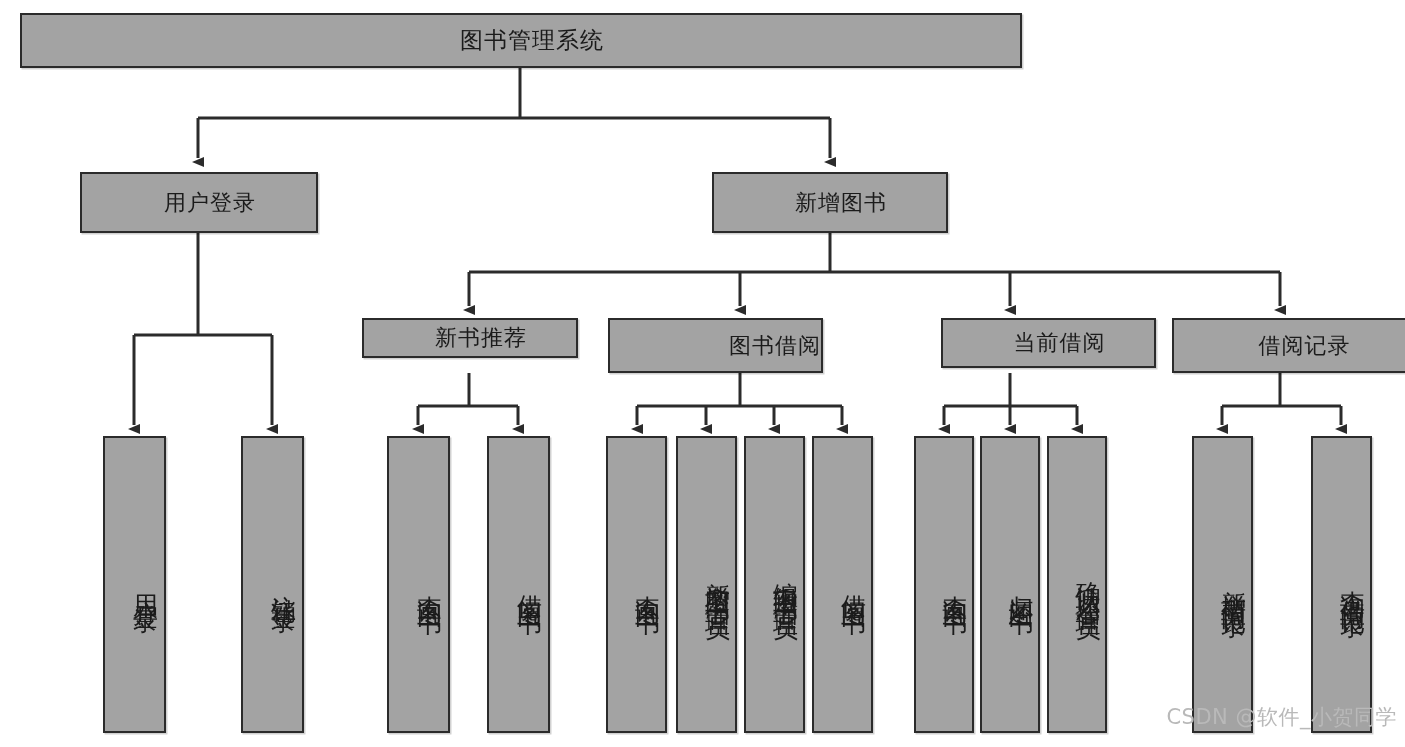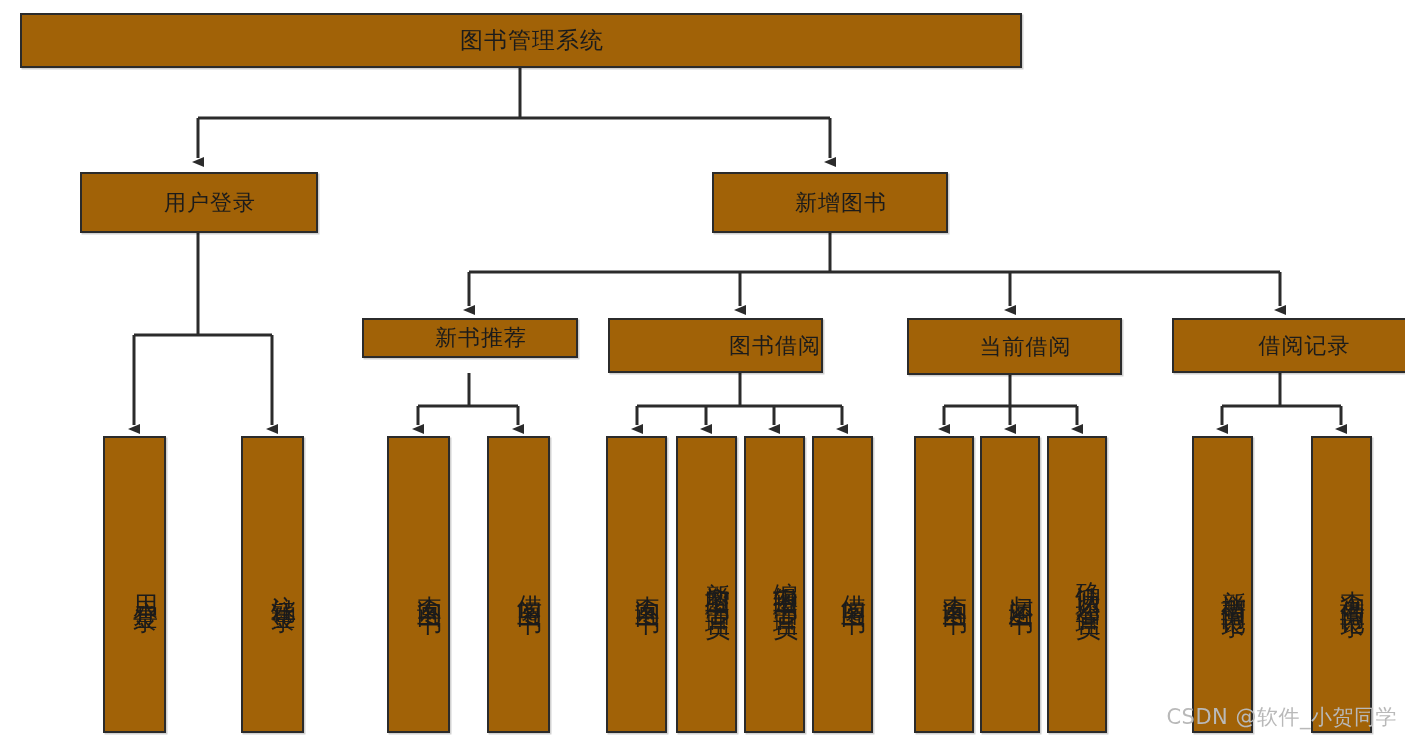--- a/index.html
+++ b/index.html
@@ -22,21 +22,21 @@
     position: absolute;
     left: 0;
     top: 0;
     width: 1405px;
     height: 747px;
     pointer-events: none;
   }
   .node {
     position: absolute;
     box-sizing: border-box;
-    background: #a16207;
+    background: #a3a3a3;
     border: 2px solid #2b2b2b;
     display: flex;
     align-items: center;
     justify-content: center;
     box-shadow: 1.5px 1.5px 0 rgba(0,0,0,0.18);
     padding-left: 22px;
   }
   .node .label {
     color: #1b1b1b;
     text-align: center;
@@ -140,21 +140,21 @@
   <div class="node h" style="left:712px; top:172px; width:236px; height:61px;">
     <span class="label">新增图书</span>
   </div>
 
   <div class="node h" style="left:362px; top:318px; width:216px; height:40px;">
     <span class="label">新书推荐</span>
   </div>
   <div class="node h" style="left:608px; top:318px; width:215px; height:55px;justify-content:flex-end;">
     <span class="label">图书借阅</span>
   </div>
-  <div class="node h" style="left:907px; top:318px; width:215px; height:57px;">
+  <div class="node h" style="left:941px; top:318px; width:215px; height:50px;">
     <span class="label">当前借阅</span>
   </div>
   <div class="node h" style="left:1172px; top:318px; width:243px; height:55px;">
     <span class="label">借阅记录</span>
   </div>
 
   <div class="node v" style="left:103px; top:436px; width:63px; height:297px;">
     <span class="label">用户登录</span>
   </div>
   <div class="node v" style="left:241px; top:436px; width:63px; height:297px;">

